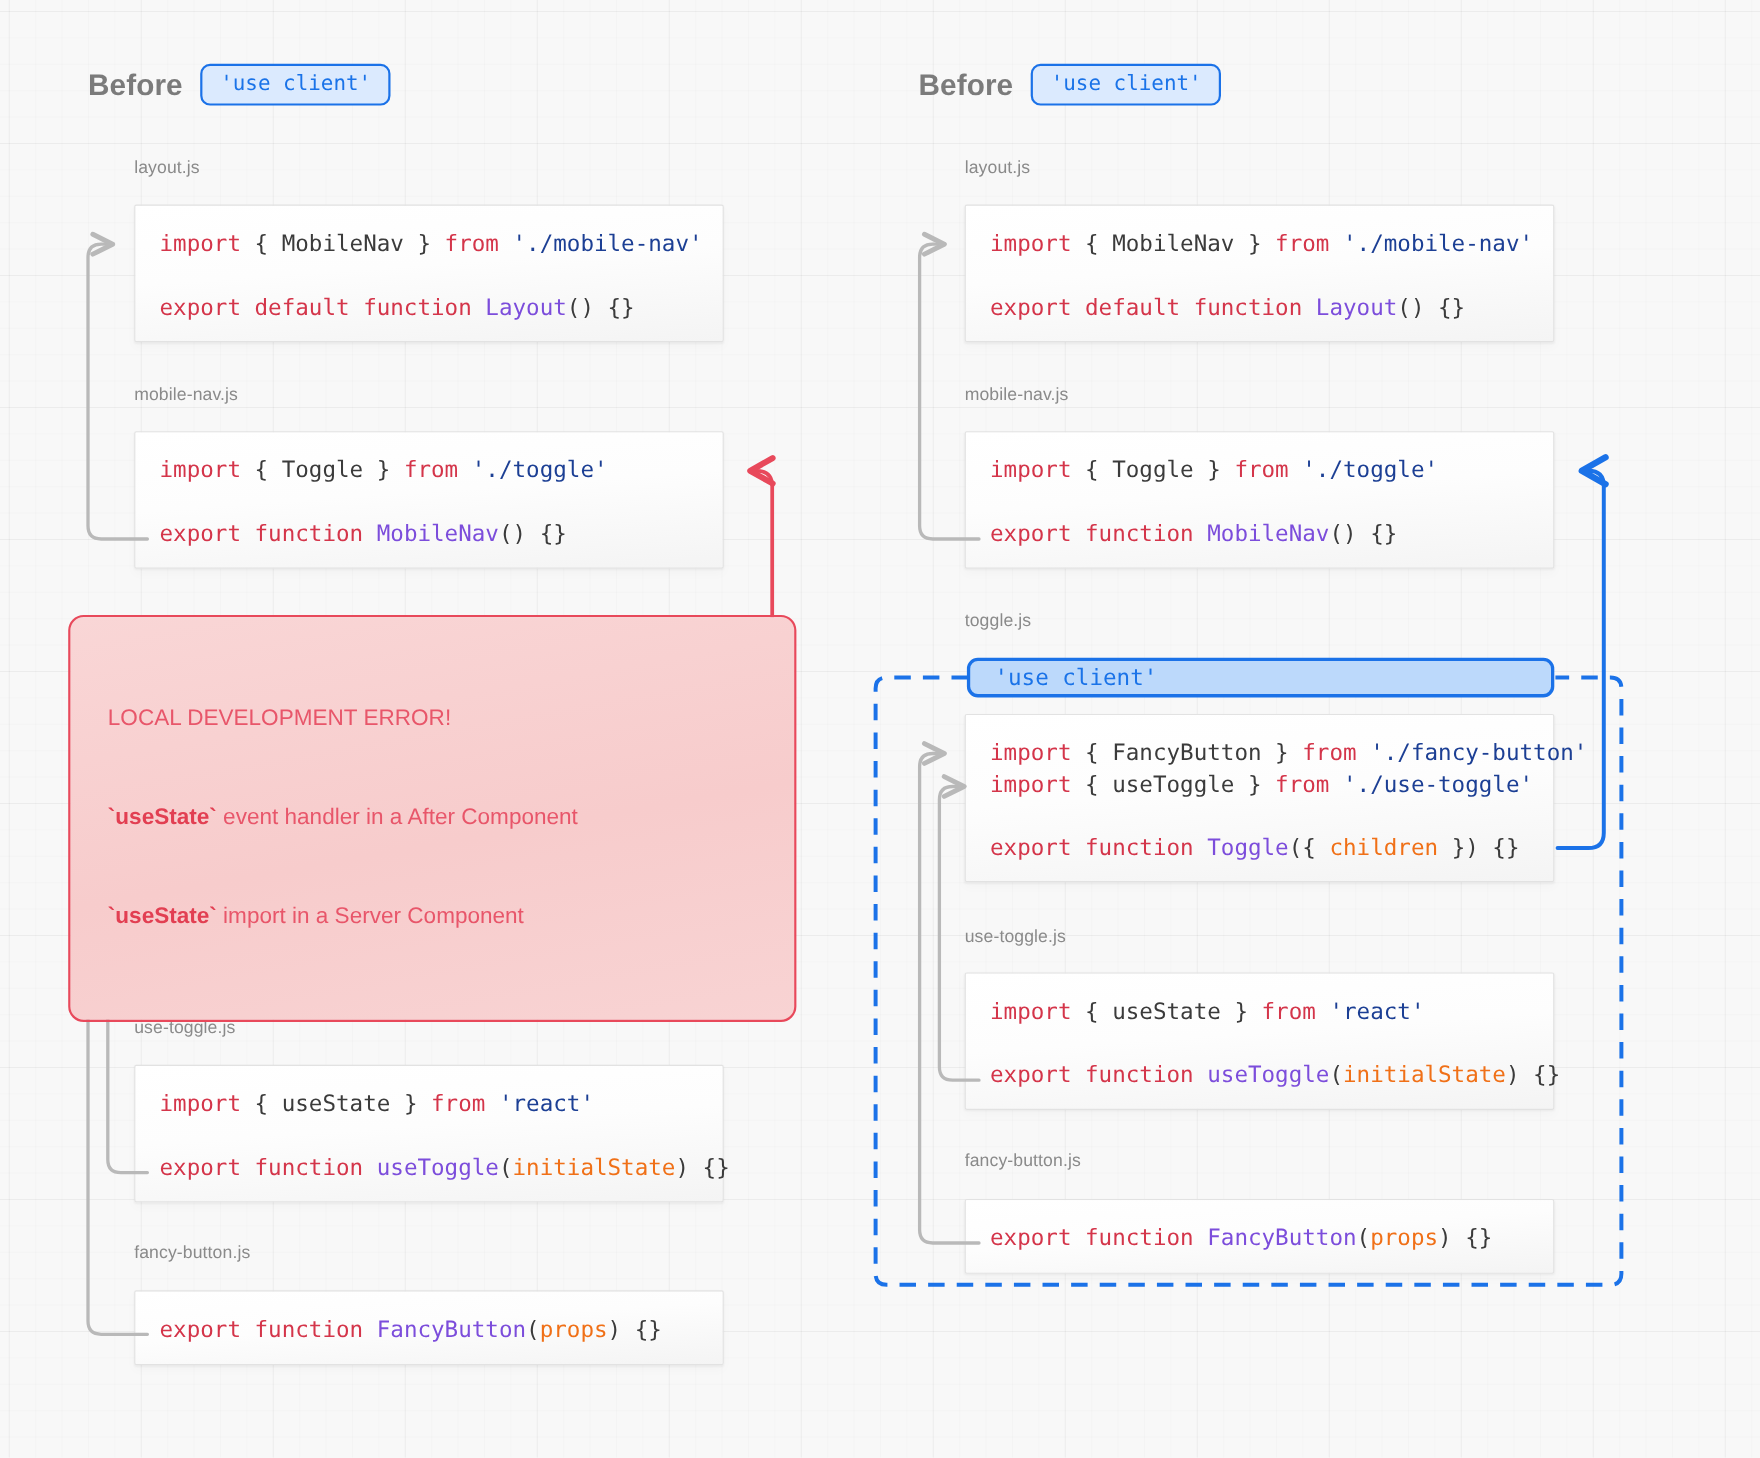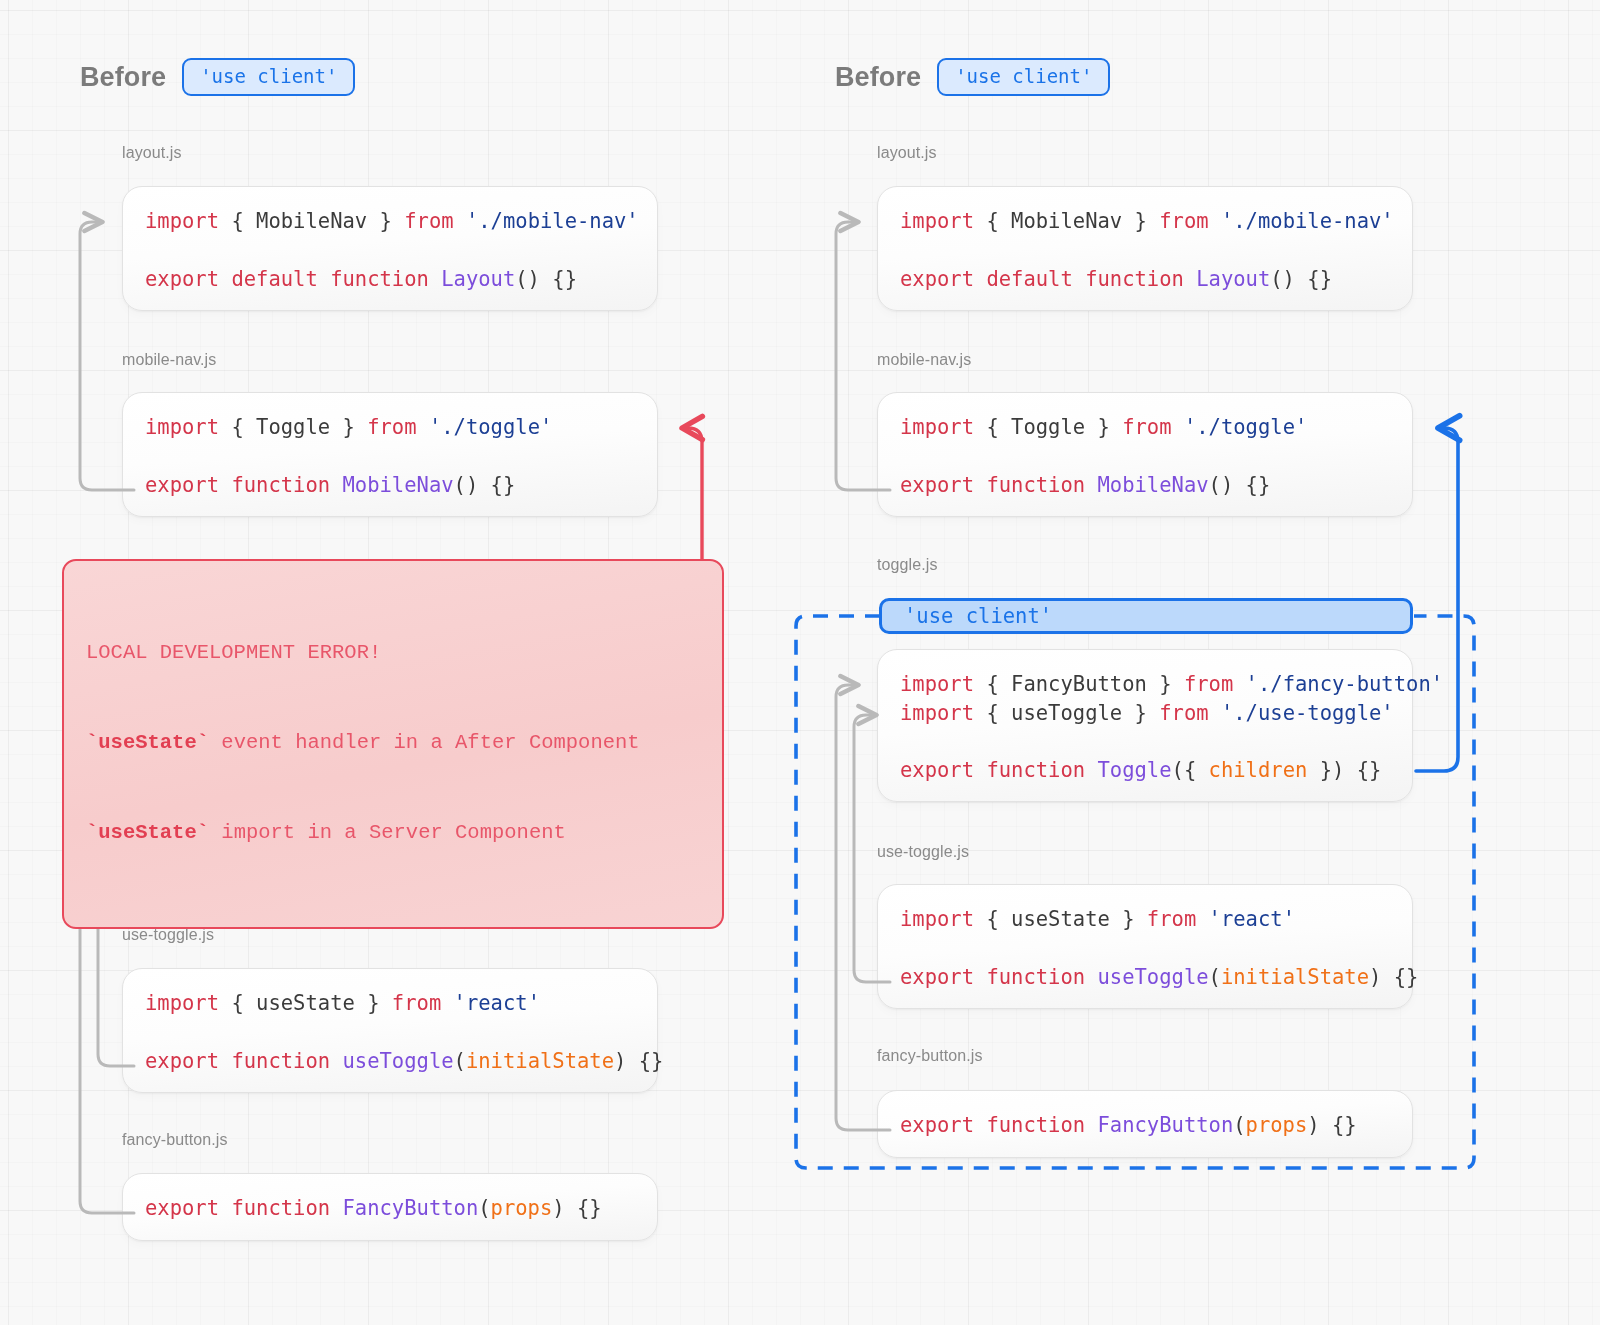--- a/index.html
+++ b/index.html
@@ -68,21 +68,21 @@
     color: #8a8a8a;
     font-family: "Liberation Sans", sans-serif;
     letter-spacing: 0.1px;
   }
 
   
   .code-card {
     position: absolute;
     background: linear-gradient(176deg, #ffffff 0%, #fdfdfd 45%, #f4f4f4 100%);
     border: 1px solid #e2e2e2;
-    border-radius: 20px;
+    border-radius: 2px;
     box-shadow: 0 1px 2px rgba(0,0,0,0.045), 0 4px 10px rgba(0,0,0,0.025);
     padding: 20px 22px;
     font-family: "DejaVu Sans Mono", "Liberation Mono", monospace;
     font-size: 20.5px;
     line-height: 28.5px;
     white-space: pre;
     color: #3b3b3b;
   }
   .code-card .blank { display: block; height: 29px; }
   .code-line { display: block; }
@@ -108,22 +108,22 @@
     padding-left: 22px;
     z-index: 6;
   }
 
   
   .error-box {
     position: absolute;
     background: linear-gradient(170deg, #f9d6d6 0%, #f7cccc 55%, #f8d3d3 100%);
     border: 2.5px solid #e8495b;
     border-radius: 14px;
-    padding: 17px 22px 19px 22px;
-    font-family: Liberation Mono, monospace;
+    padding: 17px 22px 19px 34px;
+    font-family: Liberation Sans, sans-serif;
     font-size: 20.5px;
     line-height: 30px;
     color: #e8566a;
     white-space: pre;
     z-index: 5;
   }
   .error-box .err-strong { font-weight: bold; color: #e23f52; }
 
   
   .overlay {

